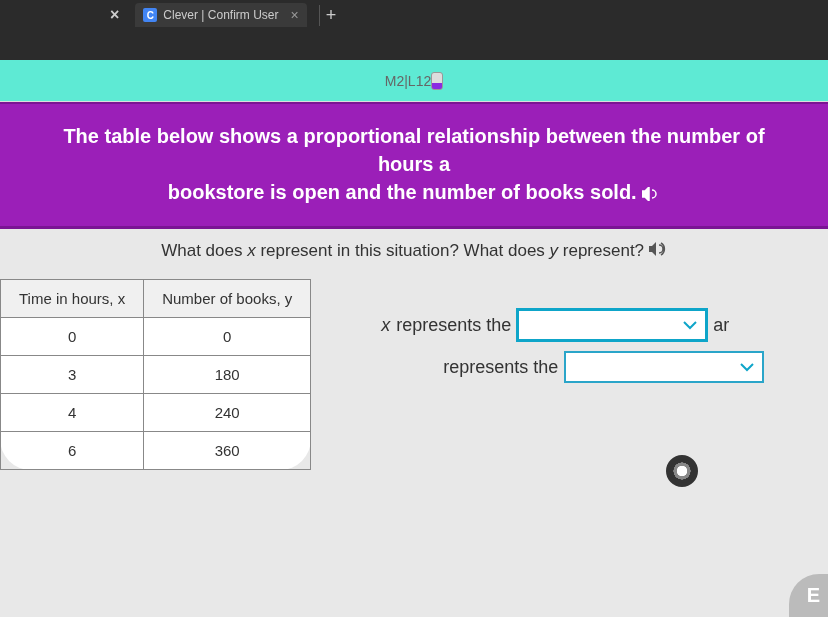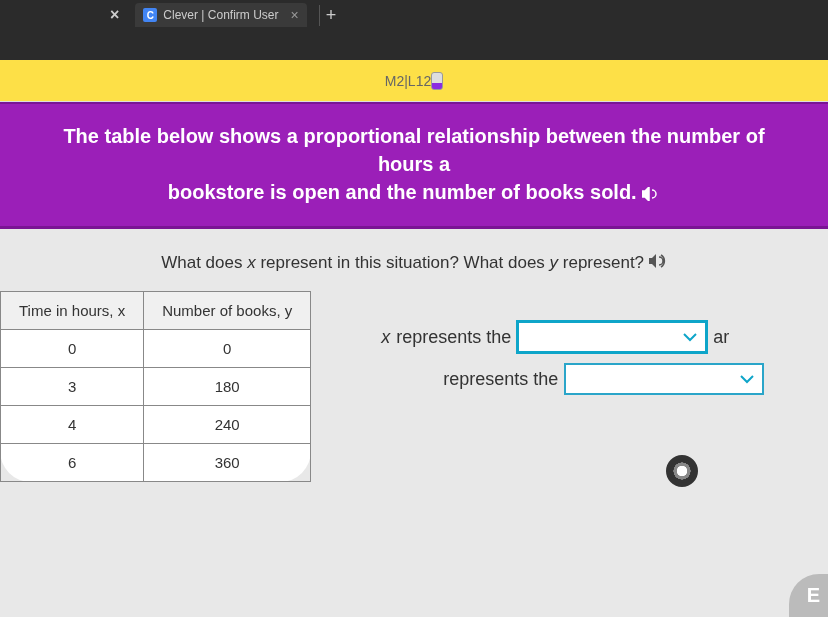--- a/index.html
+++ b/index.html
@@ -76,21 +76,21 @@
       color: #ddd;
     }
     .browser-actions {
       display: flex;
       gap: 16px;
       color: #ccc;
       font-size: 14px;
       padding-right: 10px;
     }
     .lesson-header {
-      background: #fde047;
+      background: #5eead4;
       height: 42px;
       display: flex;
       align-items: center;
       justify-content: center;
       color: #666;
       font-size: 14px;
       border-bottom: 1px solid #ddd;
     }
     .progress-icon {
       width: 12px;
@@ -105,21 +105,21 @@
       padding: 18px 40px;
       text-align: center;
       font-weight: bold;
       font-size: 20px;
       line-height: 1.4;
       border-top: 2px solid #7a1594;
       border-bottom: 3px solid #7a1594;
     }
     .question-row {
       text-align: center;
-      padding: 24px 10px 18px;
+      padding: 12px 10px 18px;
       font-size: 17px;
       color: #333;
     }
     .question-row .x, .question-row .y {
       font-style: italic;
     }
     .content-area {
       display: flex;
       padding: 0;
       gap: 20px;

